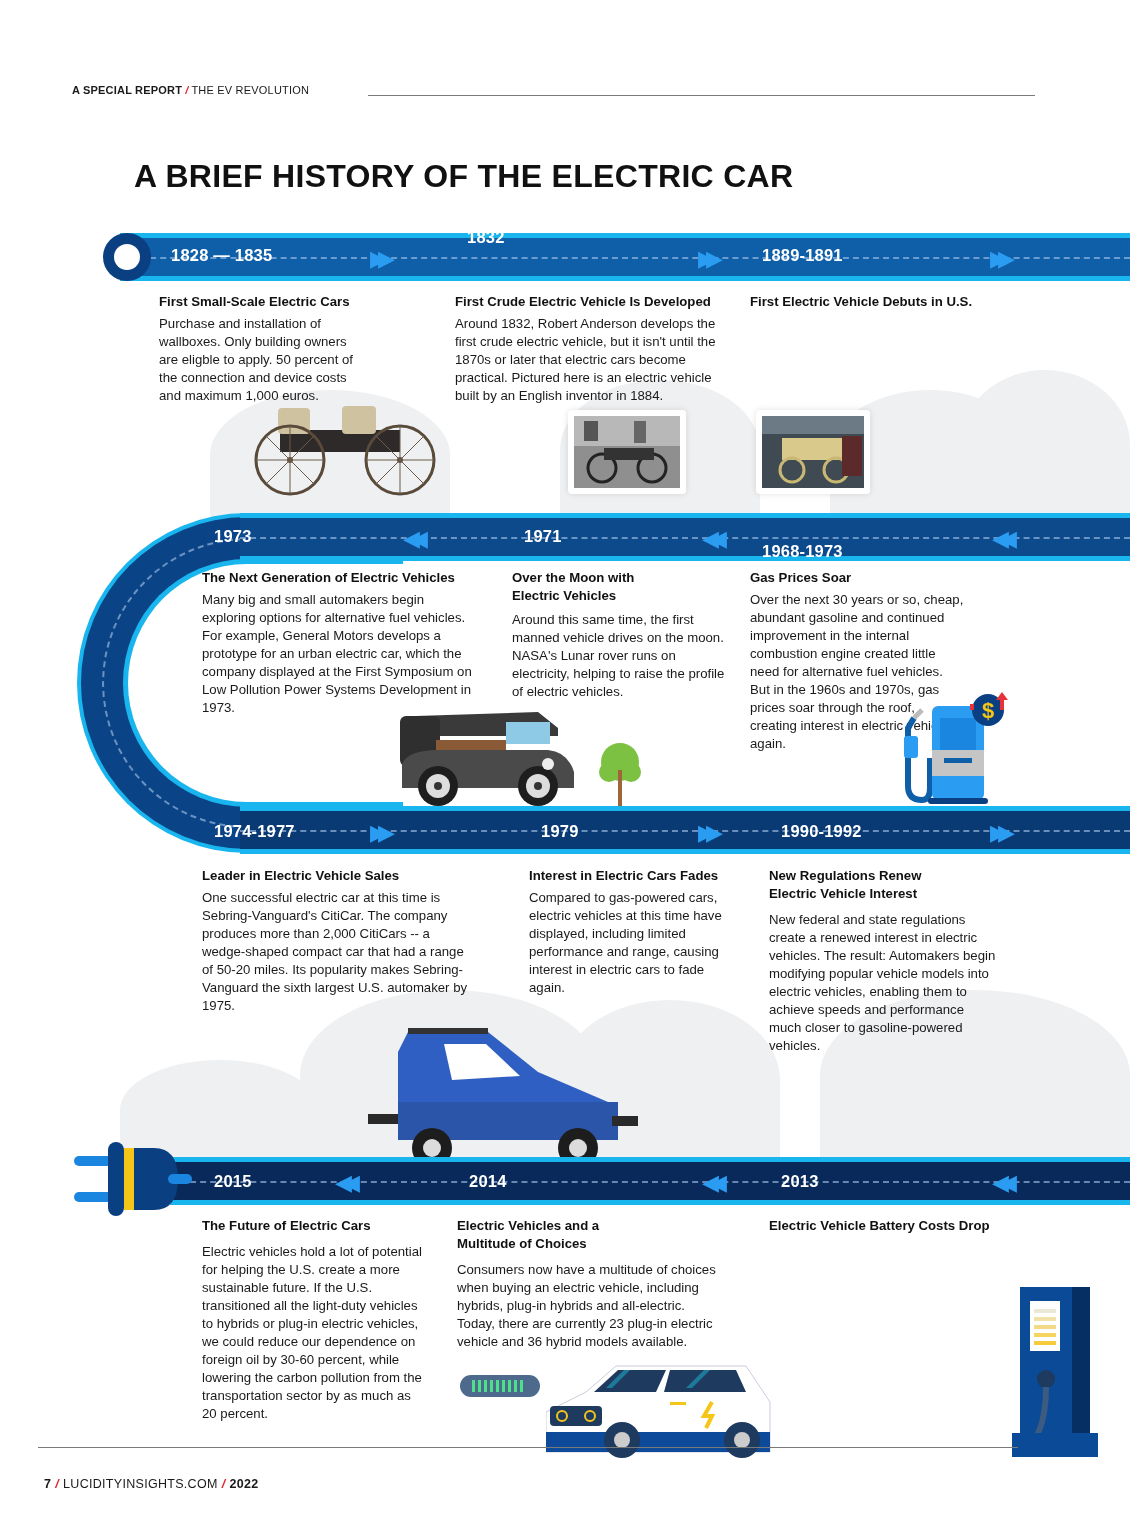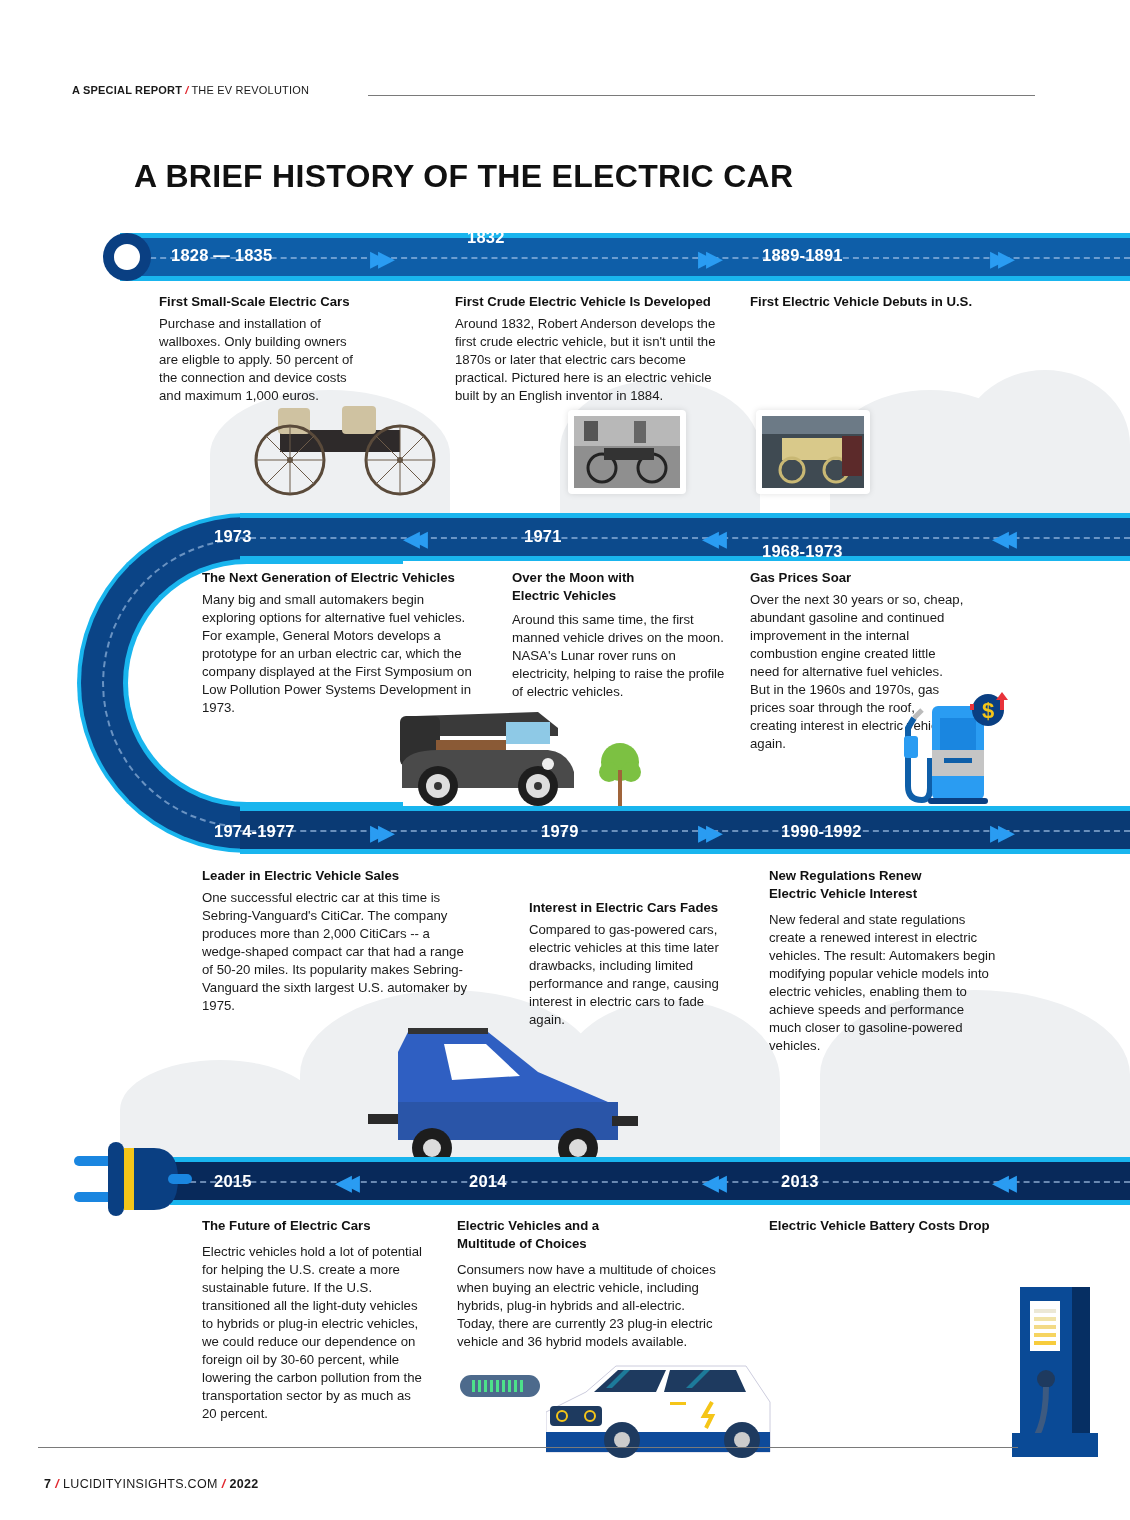--- a/index.html
+++ b/index.html
@@ -213,23 +213,23 @@
 <div class="arrow" style="left:370px;top:822px;">▶▶</div>
 <div class="year" style="left:529px;top:822px;">1979</div>
 <div class="arrow" style="left:698px;top:822px;">▶▶</div>
 <div class="year" style="left:769px;top:822px;">1990-1992</div>
 <div class="arrow" style="left:990px;top:822px;">▶▶</div>
 
 <div class="card" style="left:202px;top:867px;width:270px;">
   <h3>Leader in Electric Vehicle Sales</h3>
   <p>One successful electric car at this time is Sebring-Vanguard's CitiCar. The company produces more than 2,000 CitiCars -- a wedge-shaped compact car that had a range of 50-20 miles. Its popularity makes Sebring-Vanguard the sixth largest U.S. automaker by 1975.</p>
 </div>
-<div class="card" style="left:529px;top:867px;width:200px;margin-top:32px;">
+<div class="card" style="left:529px;top:867px;width:200px;">
   <h3>Interest in Electric Cars Fades</h3>
-  <p>Compared to gas-powered cars, electric vehicles at this time later drawbacks, including limited performance and range, causing interest in electric cars to fade again.</p>
+  <p>Compared to gas-powered cars, electric vehicles at this time have displayed, including limited performance and range, causing interest in electric cars to fade again.</p>
 </div>
 <div class="card" style="left:769px;top:867px;width:230px;">
   <h3 style="width:170px;margin-bottom:8px;">New Regulations Renew Electric Vehicle Interest</h3>
   <p>New federal and state regulations create a renewed interest in electric vehicles. The result: Automakers begin modifying popular vehicle models into electric vehicles, enabling them to achieve speeds and performance much closer to gasoline-powered vehicles.</p>
 </div>
 
 <svg class="abs" style="left:368px;top:1022px;" width="270" height="146" viewBox="0 0 270 146">
   <path d="M40 10 L120 10 L170 50 L240 80 L250 100 L250 118 L30 118 L30 30 Z" fill="#2f5fc2"></path>
   <path d="M30 80 L250 80 L250 118 L30 118 Z" fill="#2a55a8"></path>
   <path d="M76 22 L118 22 L152 54 L84 58 Z" fill="#fff"></path>

